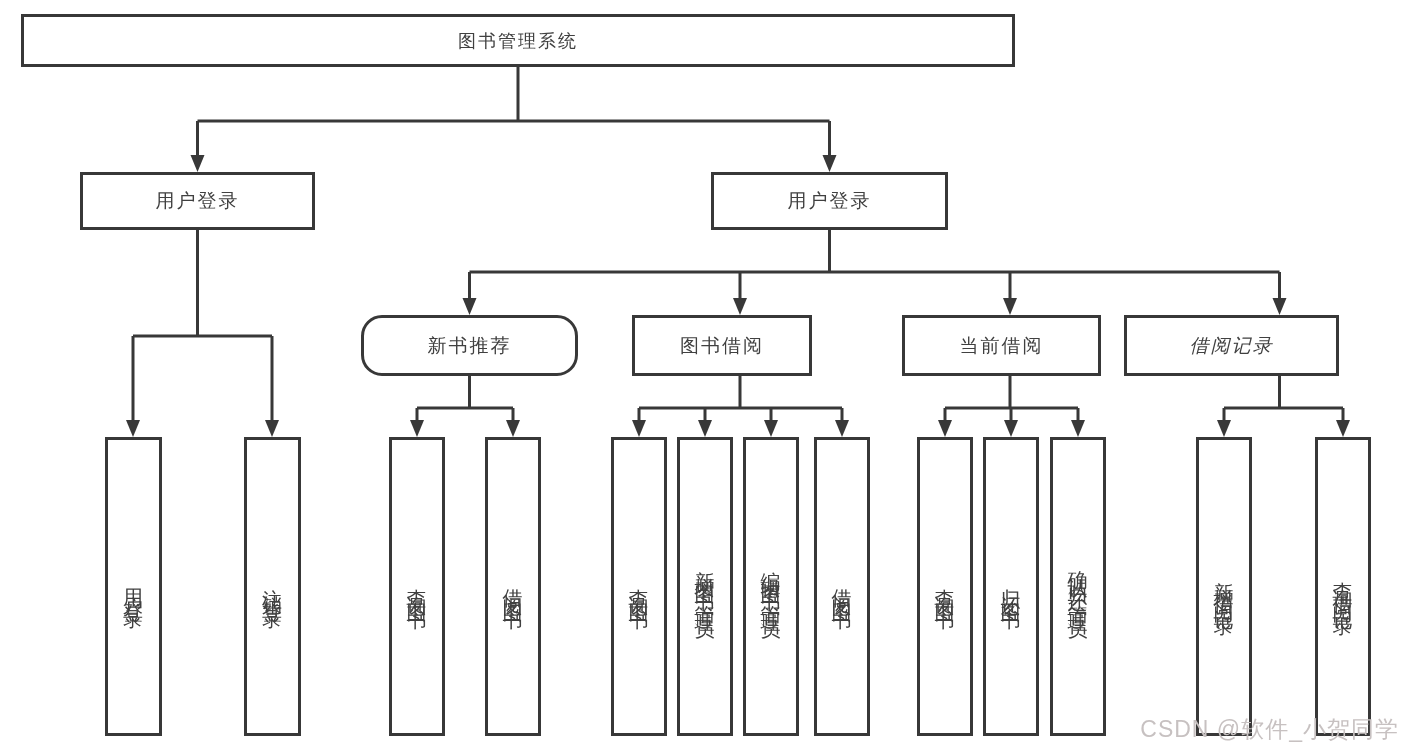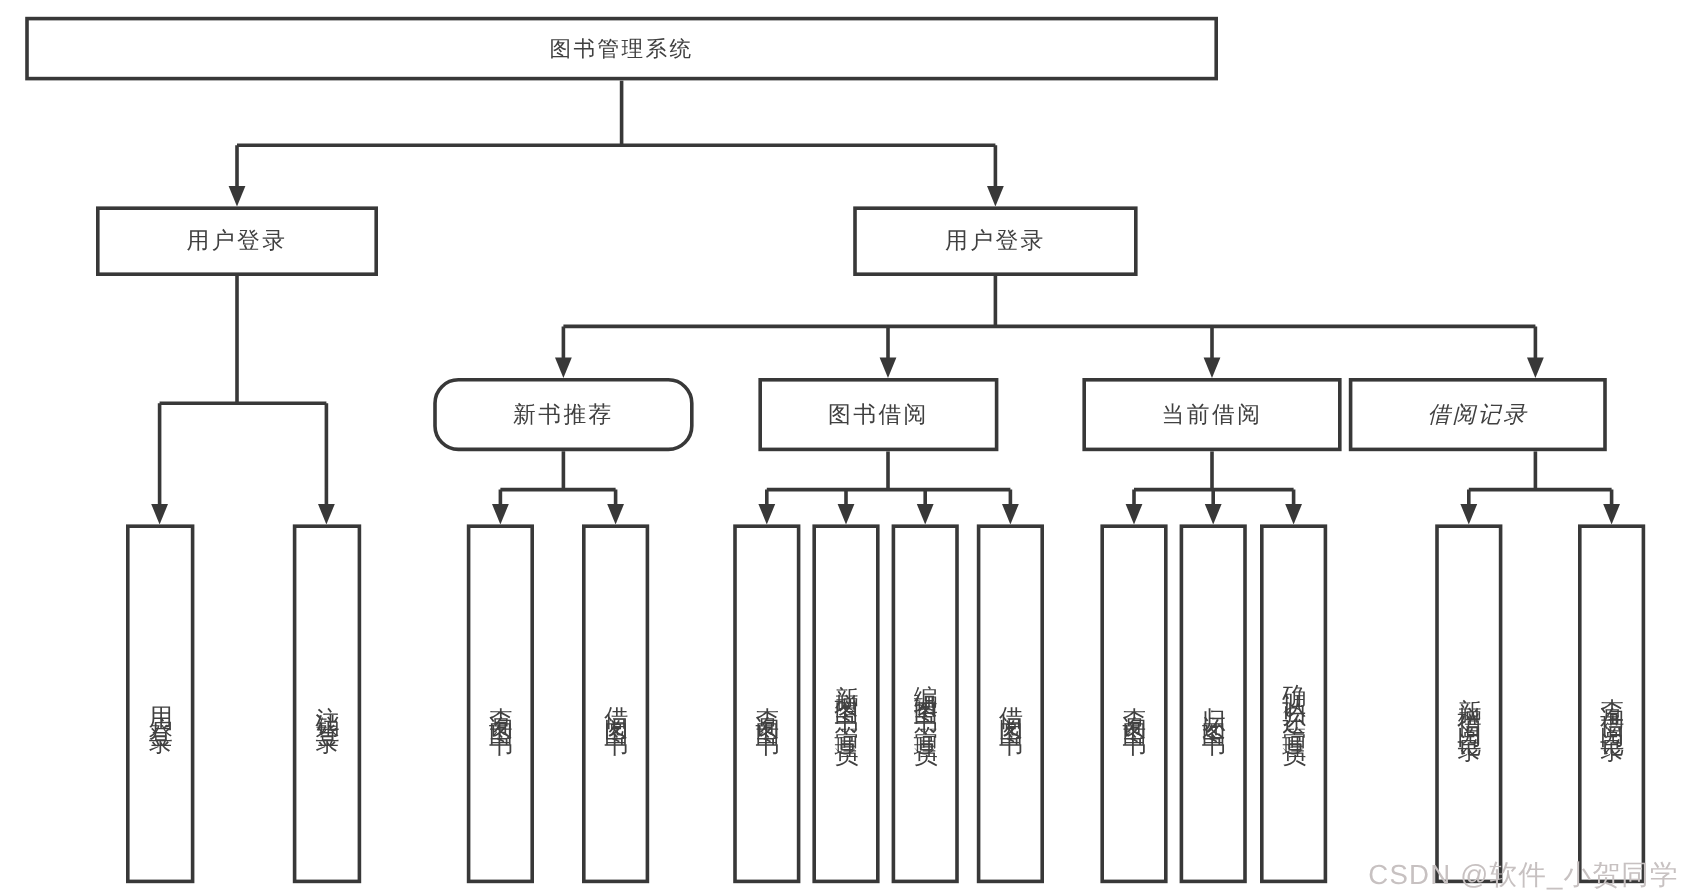--- a/index.html
+++ b/index.html
@@ -106,22 +106,22 @@
     <polygon points="1217,420 1231,420 1224,437"></polygon>
     <polygon points="1336,420 1350,420 1343,437"></polygon>
   </svg>
 
   <div class="node h-node root-node" style="left:21px; top:14px; width:994px; height:53px;">图书管理系统</div>
 
   <div class="node h-node" style="left:80px; top:172px; width:235px; height:58px;">用户登录</div>
   <div class="node h-node" style="left:711px; top:172px; width:237px; height:58px;">用户登录</div>
 
   <div class="node h-node" style="left:361px; top:315px; width:217px; height:61px;border-radius:21px;">新书推荐</div>
-  <div class="node h-node" style="left:632px; top:315px; width:200px; height:61px;">图书借阅</div>
-  <div class="node h-node" style="left:902px; top:315px; width:216px; height:61px;">当前借阅</div>
+  <div class="node h-node" style="left:632px; top:315px; width:180px; height:61px;">图书借阅</div>
+  <div class="node h-node" style="left:902px; top:315px; width:199px; height:61px;">当前借阅</div>
   <div class="node h-node" style="left:1124px; top:315px; width:215px; height:61px;font-style:italic;">借阅记录</div>
 
   <div class="node v-node" style="left:105px; top:437px; width:57px; height:299px;">
     <span class="vtext">用户登录</span>
   </div>
   <div class="node v-node" style="left:244px; top:437px; width:57px; height:299px;">
     <span class="vtext">注销登录</span>
   </div>
 
   <div class="node v-node" style="left:389px; top:437px; width:56px; height:299px;">

